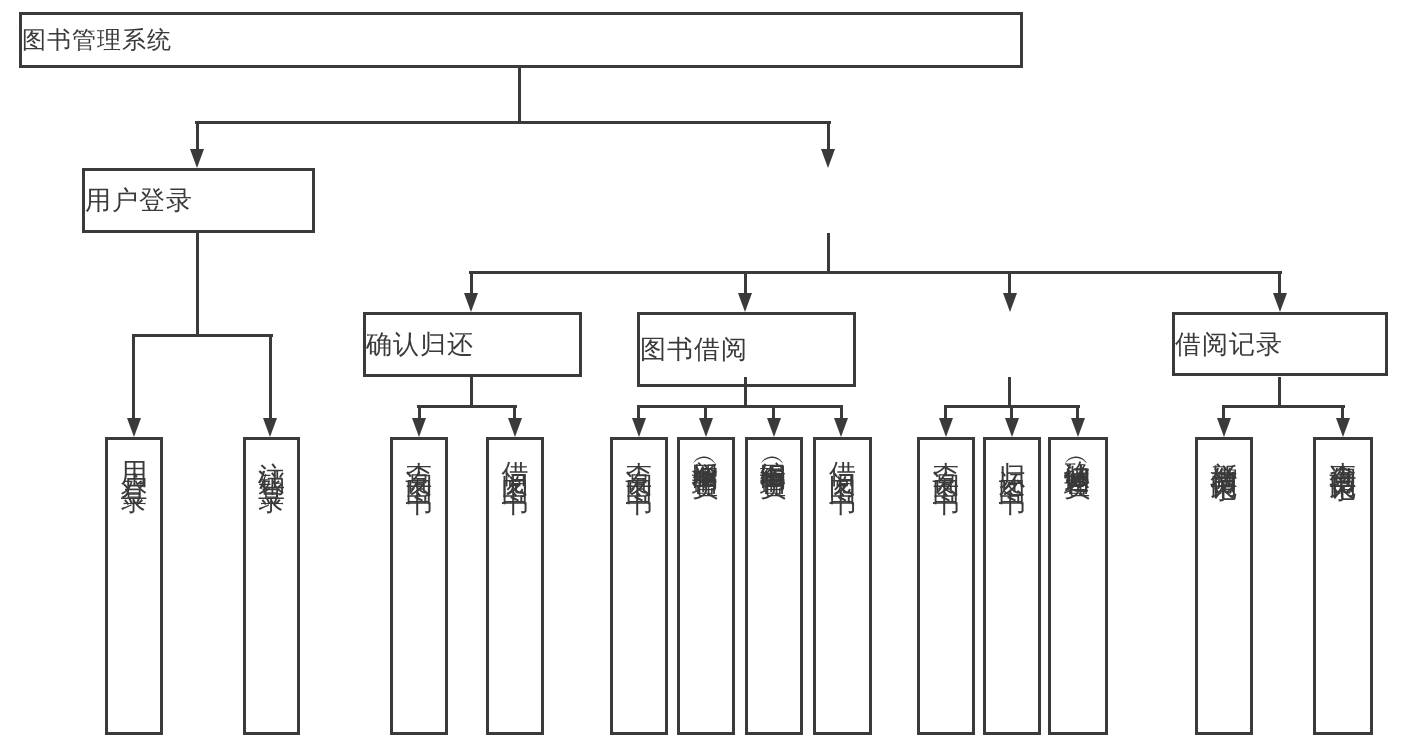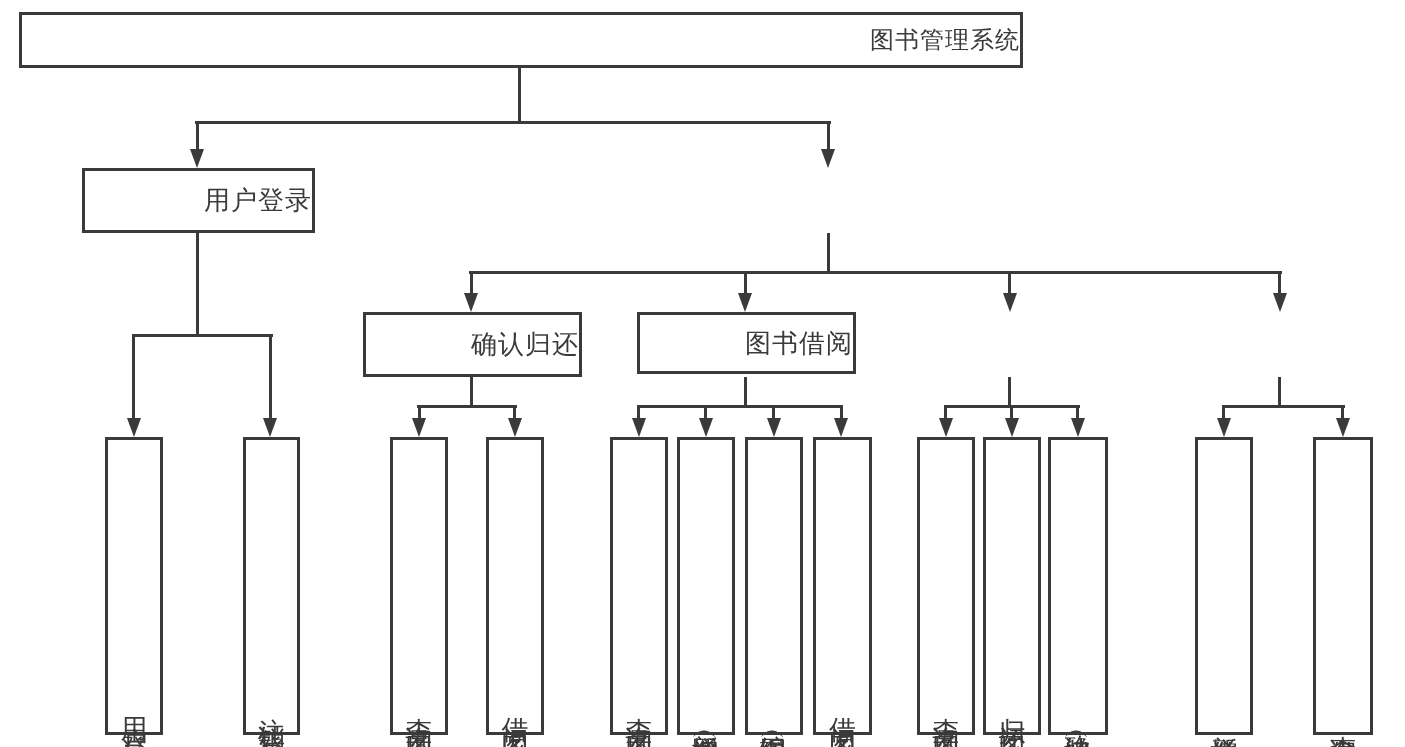--- a/index.html
+++ b/index.html
@@ -11,21 +11,21 @@
     font-family: "Liberation Sans", sans-serif;
     overflow: hidden;
   }
   .node {
     position: absolute;
     box-sizing: border-box;
     border: 3px solid #3a3a3a;
     background: #ffffff;
     display: flex;
     align-items: center;
-    justify-content: flex-end;
+    justify-content: flex-start;
     color: #3a3a3a;
   }
   .node.h { font-size: 26px; letter-spacing: 1px; }
   .node.title { font-size: 24px; }
   .node.v {
     font-size: 27px;
     writing-mode: vertical-rl;
     text-orientation: mixed;
     letter-spacing: 9px;
   }
@@ -59,22 +59,25 @@
     <span>图书管理系统</span>
   </div>
 
   <div class="node h" style="left:82px; top:168px; width:233px; height:65px;">
     <span>用户登录</span>
   </div>
 
   <div class="node h" style="left:363px; top:312px; width:219px; height:65px;">
     <span>确认归还</span>
   </div>
-  <div class="node h" style="left:637px; top:312px; width:219px; height:62px;">
+  <div class="node h" style="left:637px; top:312px; width:219px; height:75px;">
     <span>图书借阅</span>
+  </div>
+  <div class="node h" style="left:1172px; top:312px; width:216px; height:64px;">
+    <span>借阅记录</span>
   </div>
 
   <div class="node v" style="left:105px; top:437px; width:58px; height:298px;">
     <span>用户登录</span>
   </div>
   <div class="node v" style="left:243px; top:437px; width:57px; height:298px;">
     <span>注销登录</span>
   </div>
 
   <div class="node v" style="left:390px; top:437px; width:58px; height:298px;">

